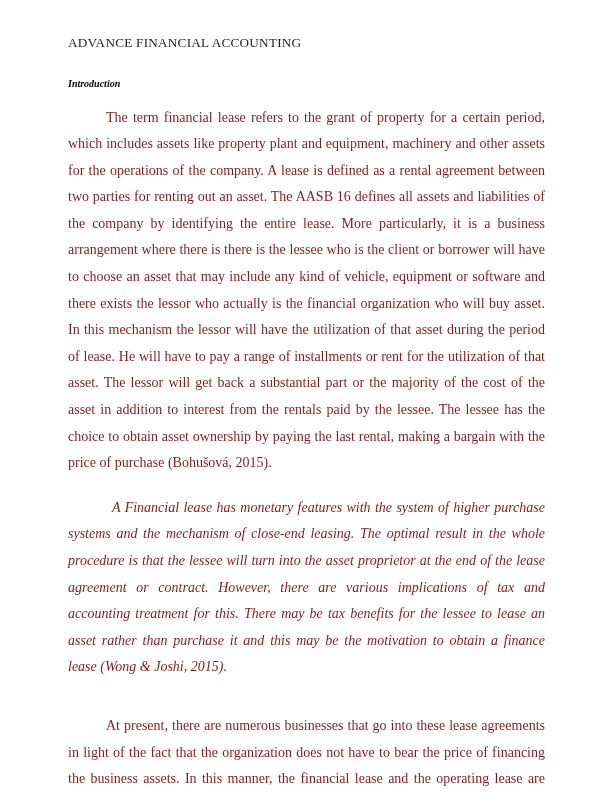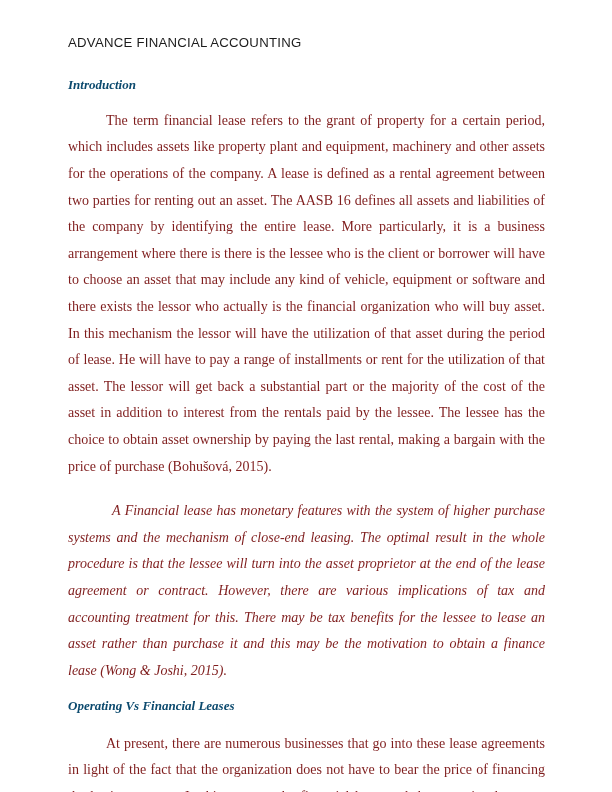--- a/index.html
+++ b/index.html
@@ -26,38 +26,38 @@
   }
 
   .content {
     position: absolute;
     left: 68px;
     top: 36px;
     width: 477px;
   }
 
   .doc-title {
-    font-family: Liberation Sans, sans-serif;
+    font-family: Liberation Serif, serif;
     font-size: 13.2px;
     font-weight: 400;
     letter-spacing: 0.25px;
     line-height: 1.1;
     margin: 0 0 0 0;
     color: #1c1c1c;
     white-space: nowrap;
   }
 
   .section-heading {
     font-family: "Liberation Serif", "DejaVu Serif", serif;
-    font-size: 13px;
+    font-size: 10px;
     font-weight: bold;
     font-style: italic;
     line-height: 1.1;
     margin: 0;
-    color: #0c4a6e;
+    color: #000000;
   }
 
   .body-par {
     font-family: "Liberation Serif", "DejaVu Serif", serif;
     font-size: 14px;
     line-height: 26.6px;
     text-align: justify;
     text-justify: inter-word;
     margin: 0;
     color: #7f1d1d;
@@ -89,20 +89,19 @@
     <div class="gap-heading-to-par"></div>
 
     <p class="body-par indent-a">The term financial lease refers to the grant of property for a certain period, which includes assets like property plant and equipment, machinery and other assets for the operations of the company. A lease is defined as a rental agreement between two parties for renting out an asset. The AASB 16 defines all assets and liabilities of the company by identifying the entire lease. More particularly, it is a business arrangement where there is there is the lessee who is the client or borrower will have to choose an asset that may include any kind of vehicle, equipment or software and there exists the lessor who actually is the financial organization who will buy asset. In this mechanism the lessor will have the utilization of that asset during the period of lease. He will have to pay a range of installments or rent for the utilization of that asset. The lessor will get back a substantial part or the majority of the cost of the asset in addition to interest from the rentals paid by the lessee. The lessee has the choice to obtain asset ownership by paying the last rental, making a bargain with the price of purchase (Bohušová, 2015).</p>
 
     <div class="gap-par-to-par"></div>
 
     <p class="body-par indent-b">A Financial lease has monetary features with the system of higher purchase systems and the mechanism of close-end leasing. The optimal result in the whole procedure is that the lessee will turn into the asset proprietor at the end of the lease agreement or contract. However, there are various implications of tax and accounting treatment for this. There may be tax benefits for the lessee to lease an asset rather than purchase it and this may be the motivation to obtain a finance lease (Wong &amp; Joshi, 2015).</p>
 
     <div class="gap-par-to-heading"></div>
 
-    <h2 class="section-heading">Operating Vs Financial Leases</h2>
 
     <div class="gap-heading2-to-par"></div>
 
     <p class="body-par indent-a">At present, there are numerous businesses that go into these lease agreements in light of the fact that the organization does not have to bear the price of financing the business assets. In this manner, the financial lease and the operating lease are getting more prevalent. The benefit of the same with comparison to other favorable circumstances of this arrangement of lease is that the interest charges and depreciation that are in nature tax deductible, thus they are allowable as deduction. Thus, the installments of lease are additionally tax deductible if there is the occurrence of the operating lease and subsequently they are permitted as deduction. The lease arrangement in which the risk and rewards are exchanged with the exchange of a benefit is known as Finance Lease. The lease arrangement in which the risk and rewards are not exchanged</p>
 
   </div>
 </div>
 
 </body></html>

